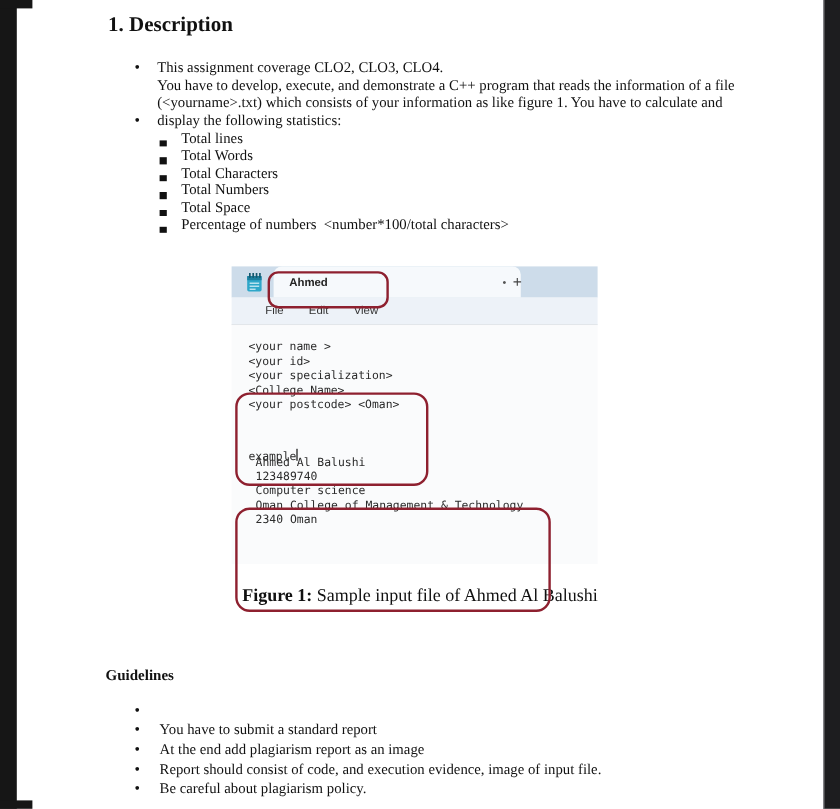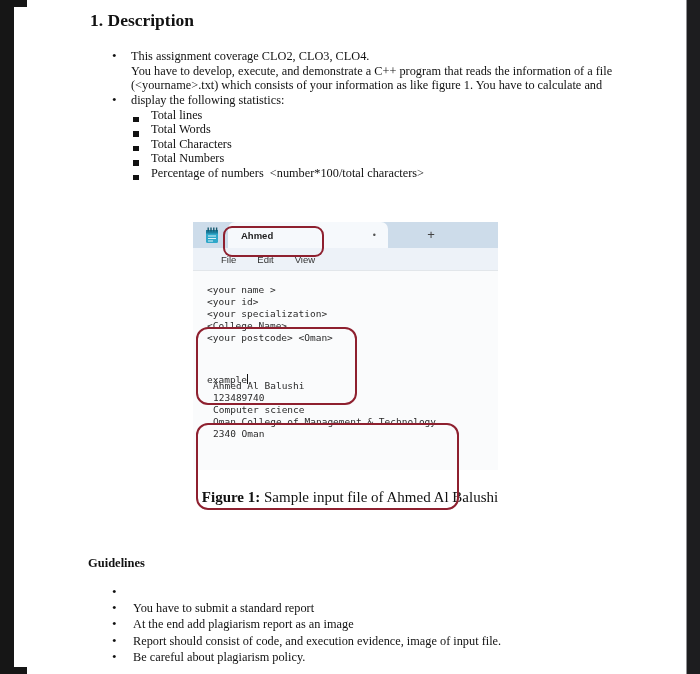--- a/index.html
+++ b/index.html
@@ -27,21 +27,21 @@
   .list-sq .marker::before { content:""; display:block; width:5.5px; height:5.5px; background:#111; }
 
   .list-guide { left:112px; top:584px; width:520px; font-size:12.3px; line-height:15.2px; }
   .list-guide .marker { width:21px; flex-shrink:0; }
   .list-guide .marker::before { content:"•"; font-size:13px; }
 
   
   .figure { position:absolute; left:193px; top:222px; width:305px; height:248px;
             font-family:"Liberation Sans", sans-serif; }
   .np-titlebar { position:absolute; left:0; top:0; width:305px; height:26px; background:#cddcea; }
-  .np-tab { position:absolute; left:35px; top:0; width:160px; height:26px; background:#f6f9fc;
+  .np-tab { position:absolute; left:35px; top:0; width:206px; height:26px; background:#f6f9fc;
             border-radius:7px 7px 0 0; display:flex; align-items:center; }
   .np-tab-title { font-size:9.5px; font-weight:bold; color:#222; padding-left:13px; }
   .np-dot { margin-left:auto; padding-right:12px; font-size:9px; color:#555; }
   .np-plus { position:absolute; left:228px; top:0; width:20px; height:26px; text-align:center;
              line-height:25px; font-size:13px; color:#444; font-weight:300; }
   .np-icon { position:absolute; left:12px; top:5px; }
   .np-menubar { position:absolute; left:0; top:26px; width:305px; height:23px; background:#edf2f8;
                 display:flex; align-items:center; padding-left:28px; box-sizing:border-box; gap:21px;
                 border-bottom:1px solid #e2e6ea; }
   .np-menu-item { font-size:9.5px; color:#333; }
@@ -93,20 +93,24 @@
       <span class="marker"></span>
       <span class="li-text">Total Words</span>
     </div>
     <div class="li">
       <span class="marker"></span>
       <span class="li-text">Total Characters</span>
     </div>
     <div class="li">
       <span class="marker"></span>
       <span class="li-text">Total Numbers</span>
+    </div>
+    <div class="li">
+      <span class="marker"></span>
+      <span class="li-text">Total Space</span>
     </div>
     <div class="li">
       <span class="marker"></span>
       <span class="li-text">Percentage of numbers  &lt;number*100/total characters&gt;</span>
     </div>
   </div>
 
 <div class="figure">
   <div class="np-titlebar">
     <span class="np-icon">

